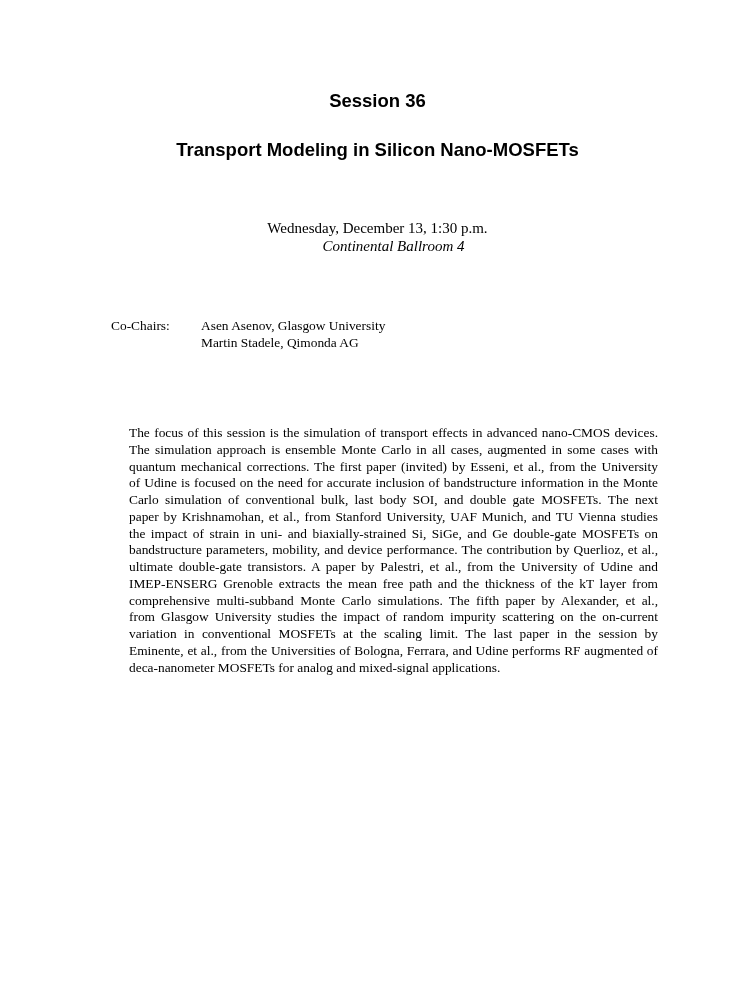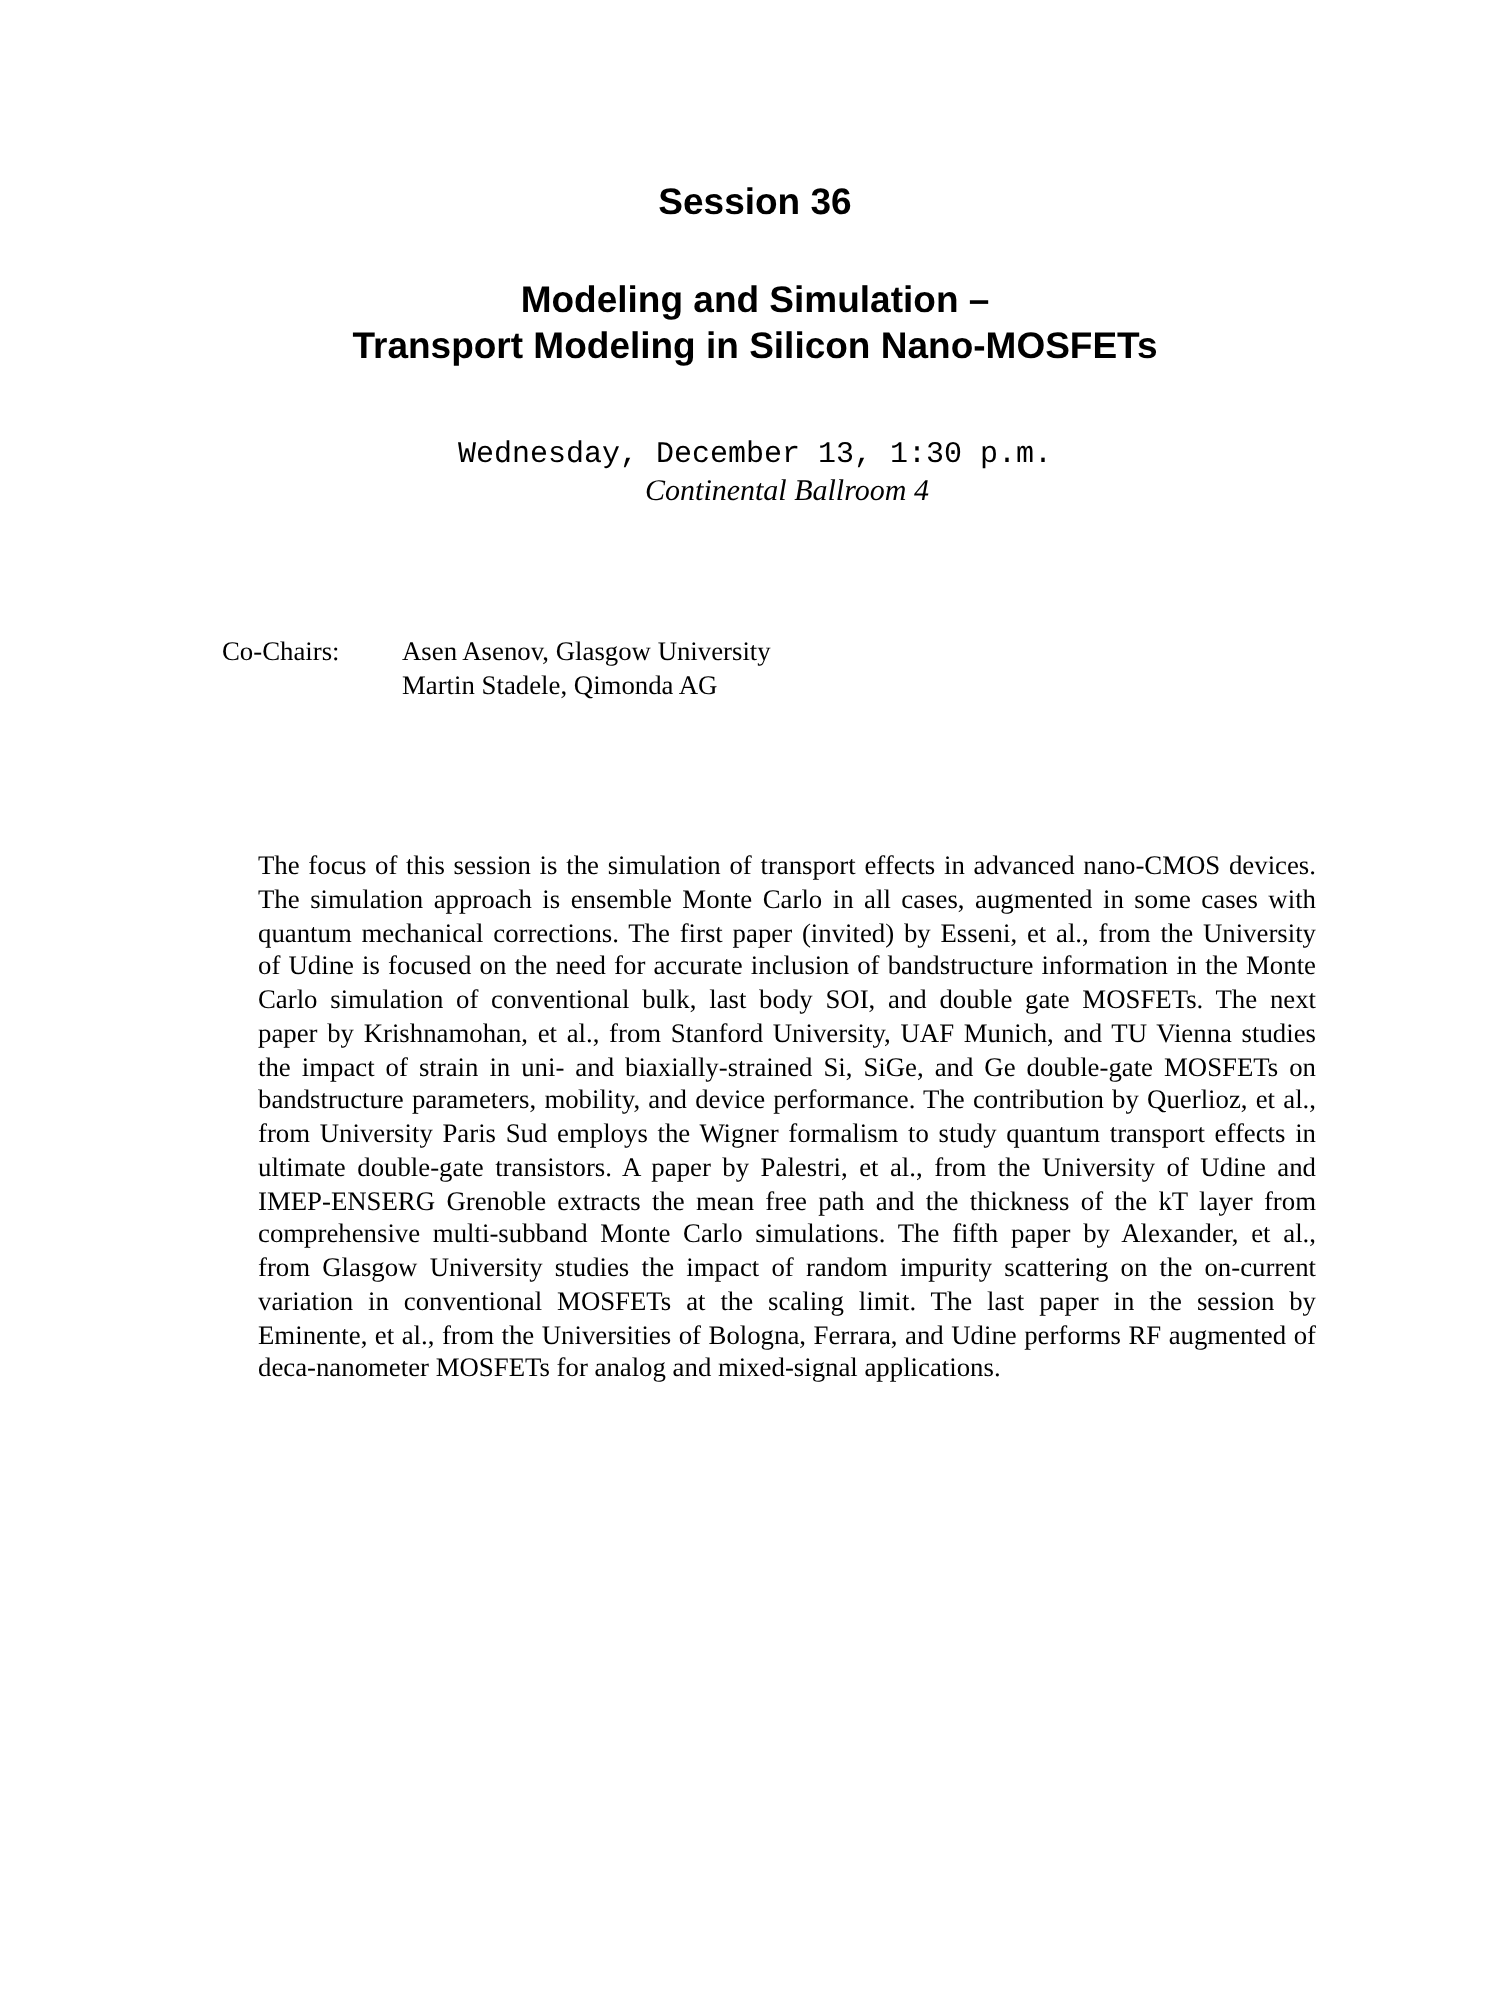--- a/index.html
+++ b/index.html
@@ -42,21 +42,21 @@
     .session-when {
       position: absolute;
       top: 219px;
       left: 0;
       width: 755px;
       text-align: center;
       font-family: "Liberation Serif", serif;
       font-size: 15px;
       line-height: 18px;
     }
-    .session-when .date { display: block; font-family: Liberation Mono, monospace; }
+    .session-when .date { display: block; }
     .session-when .room { display: block; font-style: italic; padding-left: 32px; }
 
     .cochairs {
       position: absolute;
       top: 318px;
       left: 111px;
       font-family: "Liberation Serif", serif;
       font-size: 13.4px;
       line-height: 16.5px;
       display: flex;
@@ -86,21 +86,20 @@
     .description span.line.last {
       text-align-last: left;
     }
   </style>
 </head>
 <body>
 
 <h1 class="session-number">Session 36</h1>
 
 <h2 class="session-title">
-  <span>Modeling and Simulation –</span>
   <span>Transport Modeling in Silicon Nano-MOSFETs</span>
 </h2>
 
 <div class="session-when">
   <span class="date">Wednesday, December 13, 1:30 p.m.</span>
   <span class="room">Continental Ballroom 4</span>
 </div>
 
 <div class="cochairs">
   <div class="label">Co-Chairs:</div>
@@ -112,21 +111,20 @@
 
 <p class="description">
   <span class="line">The focus of this session is the simulation of transport effects in advanced nano-CMOS devices.</span>
   <span class="line">The simulation approach is ensemble Monte Carlo in all cases, augmented in some cases with</span>
   <span class="line">quantum mechanical corrections. The first paper (invited) by Esseni, et al., from the University</span>
   <span class="line">of Udine is focused on the need for accurate inclusion of bandstructure information in the Monte</span>
   <span class="line">Carlo simulation of conventional bulk, last body SOI, and double gate MOSFETs. The next</span>
   <span class="line">paper by Krishnamohan, et al., from Stanford University, UAF Munich, and TU Vienna studies</span>
   <span class="line">the impact of strain in uni- and biaxially-strained Si, SiGe, and Ge double-gate MOSFETs on</span>
   <span class="line">bandstructure parameters, mobility, and device performance. The contribution by Querlioz, et al.,</span>
-  <span class="line">from University Paris Sud employs the Wigner formalism to study quantum transport effects in</span>
   <span class="line">ultimate double-gate transistors. A paper by Palestri, et al., from the University of Udine and</span>
   <span class="line">IMEP-ENSERG Grenoble extracts the mean free path and the thickness of the kT layer from</span>
   <span class="line">comprehensive multi-subband Monte Carlo simulations. The fifth paper by Alexander, et al.,</span>
   <span class="line">from Glasgow University studies the impact of random impurity scattering on the on-current</span>
   <span class="line">variation in conventional MOSFETs at the scaling limit. The last paper in the session by</span>
   <span class="line">Eminente, et al., from the Universities of Bologna, Ferrara, and Udine performs RF augmented of</span>
   <span class="line last">deca-nanometer MOSFETs for analog and mixed-signal applications.</span>
 </p>
 
 </body></html>

